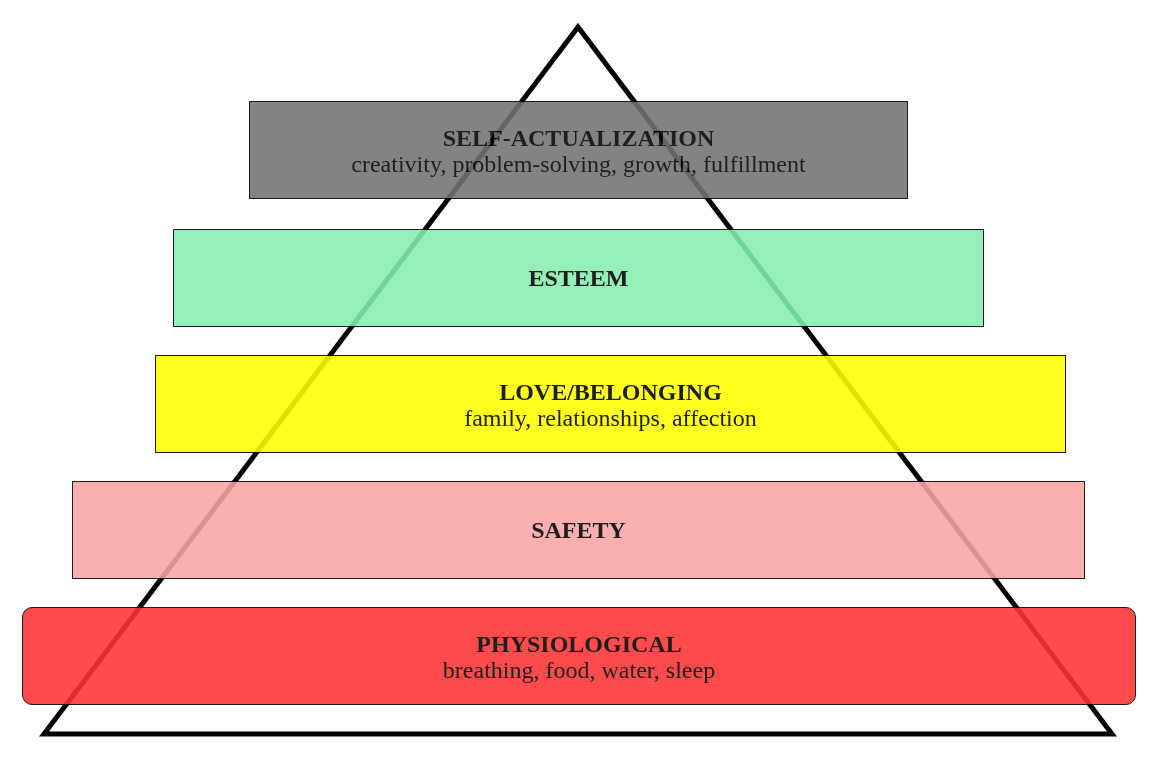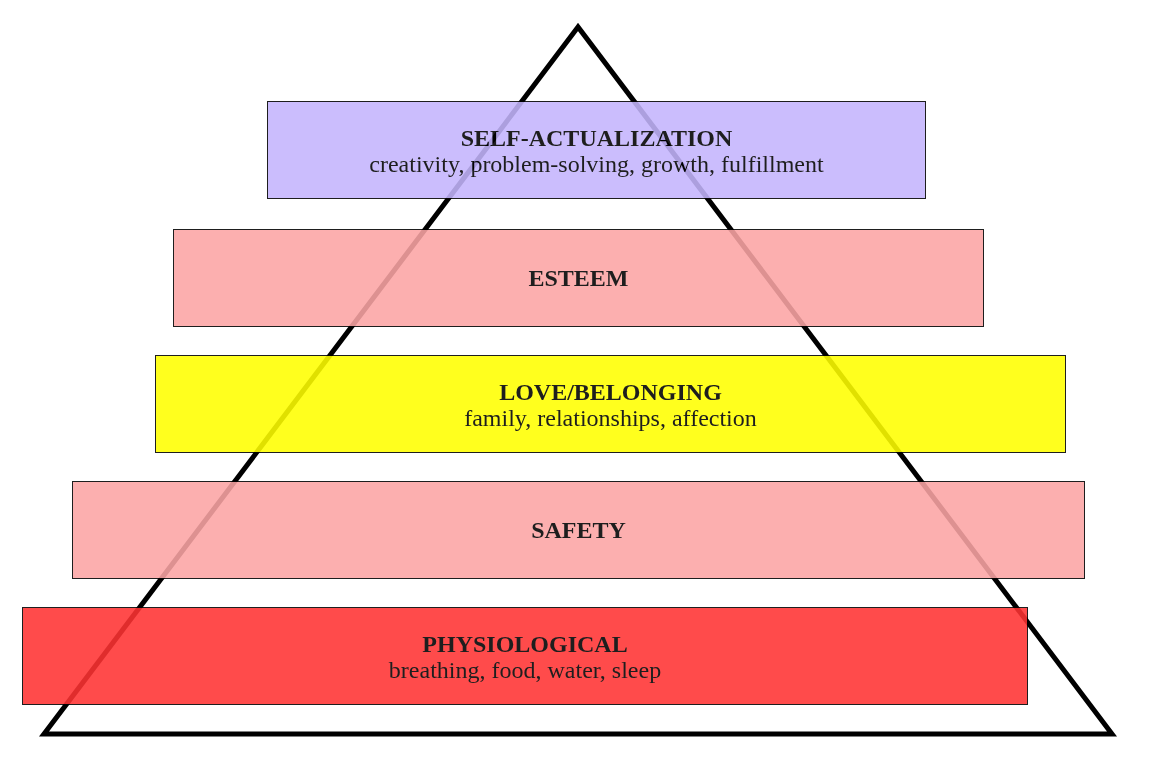--- a/index.html
+++ b/index.html
@@ -12,34 +12,34 @@
       display: flex; flex-direction: column; align-items: center; justify-content: center;
       text-align: center;
       opacity: 0.88;
     }
     .level .title { font-family: "Liberation Serif", serif; font-weight: bold; font-size: 24px; line-height: 28px; color: #000; }
     .level .desc { font-family: "Liberation Serif", serif; font-size: 24px; line-height: 24px; color: #000; }
     #lvl-0 { left: 249px; top: 101px; width: 659px; height: 98px; }
     #lvl-1 { left: 173px; top: 229px; width: 811px; height: 98px; }
     #lvl-2 { left: 123px; top: 355px; width: 911px; height: 98px; margin-left: 32px; }
     #lvl-3 { left: 72px;  top: 481px; width: 1013px; height: 98px; }
-    #lvl-4 { left: 22px;  top: 607px; width: 1006px; height: 98px; }
+    #lvl-4 { left: 22px;  top: 607px; width: 1114px; height: 98px; border-radius: 10px; }
   </style>
 </head>
 <body>
 
 <svg id="tri" viewBox="0 0 1164 757" xmlns="http://www.w3.org/2000/svg">
   <polygon points="578,27 44,734 1112,734" fill="none" stroke="#000000" stroke-width="5" stroke-linejoin="miter"></polygon>
 </svg>
 
-<div id="lvl-0" class="level" style="background: #c4b5fd; margin-left: 18px;">
+<div id="lvl-0" class="level" style="background: #737373;">
   <div class="title">SELF-ACTUALIZATION</div>
   <div class="desc">creativity, problem-solving, growth, fulfillment</div>
 </div>
-<div id="lvl-1" class="level" style="background: #fca5a5;">
+<div id="lvl-1" class="level" style="background: #86efac;">
   <div class="title">ESTEEM</div>
 </div>
 <div id="lvl-2" class="level" style="background: rgb(255, 255, 0);">
   <div class="title">LOVE/BELONGING</div>
   <div class="desc">family, relationships, affection</div>
 </div>
 <div id="lvl-3" class="level" style="background: #fca5a5;">
   <div class="title">SAFETY</div>
 </div>
 <div id="lvl-4" class="level" style="background: rgb(255, 51, 51);">

